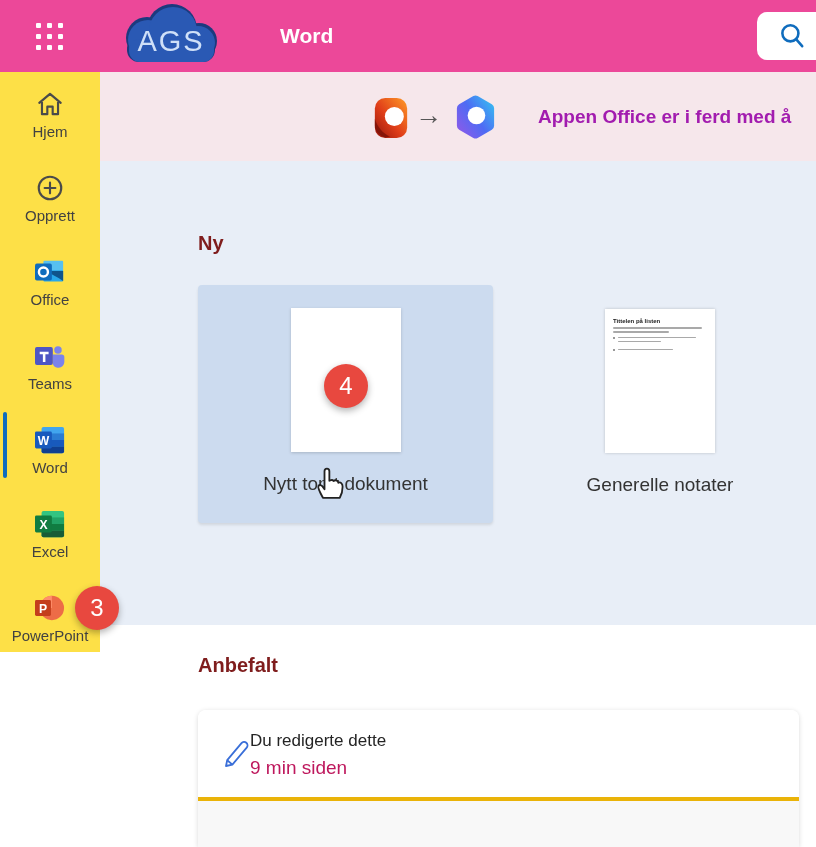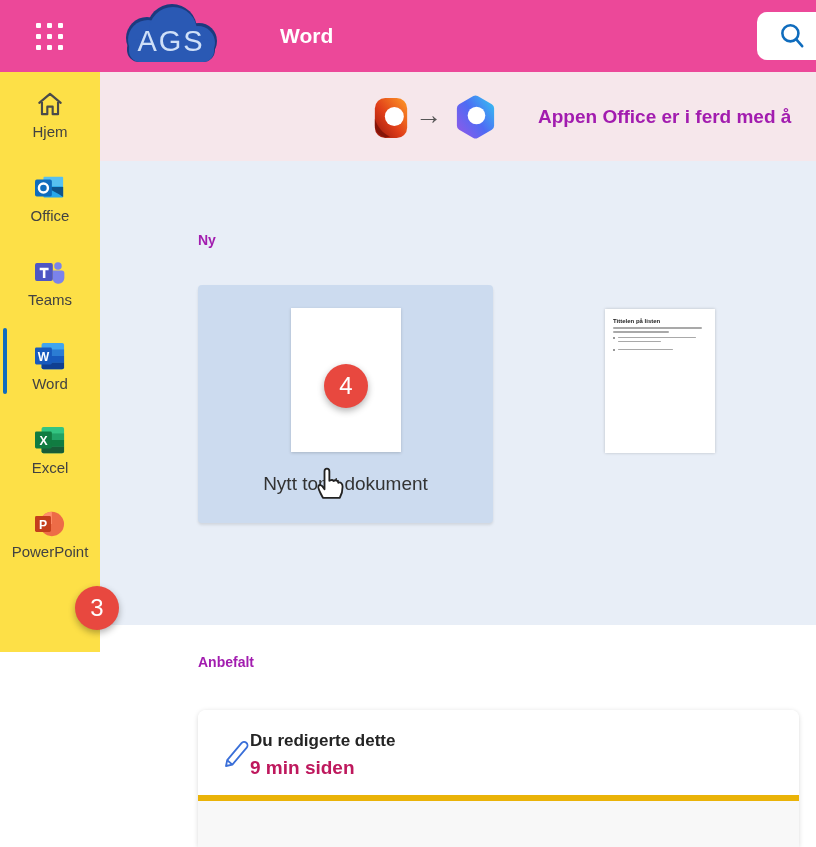--- a/index.html
+++ b/index.html
@@ -37,21 +37,21 @@
   
   .banner{position:absolute;left:100px;top:72px;width:716px;height:89px;background:#f6e7eb;}
   .banner .office-logo{position:absolute;left:272px;top:25px;}
   .banner .arrow{position:absolute;left:315px;top:0;height:89px;line-height:86px;font-size:27px;color:#555;}
   .banner .m365-logo{position:absolute;left:352px;top:21px;}
   .banner .msg{position:absolute;left:438px;top:0;height:89px;line-height:89px;font-size:19px;
                font-weight:600;color:#a21caf;white-space:nowrap;}
 
   
   .sec-new{position:absolute;left:100px;top:161px;width:716px;height:464px;background:#e8eef7;}
-  .sec-title{font-size:14px;font-weight:bold;color:#a21caf;}
+  .sec-title{font-size:20px;font-weight:bold;color:#7f1d1d;}
   .sec-new .sec-title{position:absolute;left:98px;top:71px;}
   .tpl-card{position:absolute;left:98px;top:124px;width:295px;height:238px;background:#ccdbef;
             border-radius:4px;box-shadow:0 2px 3px rgba(0,0,0,.10);cursor:pointer;}
   .tpl-thumb{position:absolute;left:93px;top:23px;width:110px;height:144px;background:#fff;
              box-shadow:0 1px 3px rgba(0,0,0,.18);}
   .tpl-label{position:absolute;left:0;top:188px;width:295px;text-align:center;font-size:19px;color:#333;}
   .tpl2-thumb{position:absolute;left:505px;top:148px;width:110px;height:144px;background:#fff;
               box-shadow:0 0 3px rgba(0,0,0,.2);cursor:pointer;padding:9px 8px;}
   .tpl2-label{position:absolute;left:415px;top:313px;width:290px;text-align:center;font-size:19px;color:#333;}
   .t-title{font-size:6px;font-weight:bold;color:#222;margin-bottom:3px;white-space:nowrap;}
@@ -61,21 +61,21 @@
   .t-bcol{flex:1;}
 
   .hand-cursor{position:absolute;left:312px;top:462px;z-index:40;}
 
   
   .sec-rec{position:absolute;left:100px;top:625px;width:716px;height:222px;background:#fff;}
   .sec-rec .sec-title{position:absolute;left:98px;top:29px;}
   .rec-card{position:absolute;left:98px;top:85px;width:601px;height:137px;background:#fff;
             border-radius:8px 8px 0 0;box-shadow:0 1px 5px rgba(0,0,0,.15);overflow:hidden;
             display:flex;flex-direction:column;cursor:pointer;}
-  .rec-row1{height:91px;border-bottom:6px solid #eab308;position:relative;background:#fff;font-weight:bold;}
+  .rec-row1{height:91px;border-bottom:4px solid #eab308;position:relative;background:#fff;}
   .rec-row1 .pencil{position:absolute;left:22px;top:27px;}
   .rec-texts{position:absolute;left:52px;top:21px;}
   .rec-title{font-size:17px;color:#242424;}
   .rec-time{font-size:19px;color:#be185d;margin-top:6px;}
   .rec-row2{flex:1;background:#f8f8f8;}
 </style>
 </head>
 <body>
 
 <div class="frame">
@@ -118,20 +118,27 @@
 
   <div class="sidebar">
 
     <div class="nav-item">
       <svg width="30" height="30" viewBox="0 0 28 28">
         <path d="M4 13 L14 4.5 L24 13 M6.5 11 V23.5 H11.5 V16.5 H16.5 V23.5 H21.5 V11" fill="none" stroke="#4a4a4a" stroke-width="2" stroke-linejoin="round" stroke-linecap="round"></path>
       </svg>
       <span class="nav-label">Hjem</span>
     </div>
 
+    <div class="nav-item">
+      <svg width="30" height="30" viewBox="0 0 28 28">
+        <circle cx="14" cy="14" r="10.5" fill="none" stroke="#4a4a4a" stroke-width="2"></circle>
+        <path d="M14 9 v10 M9 14 h10" stroke="#4a4a4a" stroke-width="2" stroke-linecap="round"></path>
+      </svg>
+      <span class="nav-label">Opprett</span>
+    </div>
 
 
 
     <div class="nav-item">
       <svg width="30" height="30" viewBox="0 0 32 32">
         <rect x="9" y="4" width="21" height="11" rx="1" fill="#57c0f0"></rect>
         <rect x="9" y="14" width="21" height="12" rx="1" fill="#28a8ea"></rect>
         <path d="M12 15 H30 V25.5 C24 21.5 16 17.5 12 15 Z" fill="#0f548c"></path>
         <rect x="0" y="7" width="18" height="18" rx="2" fill="#0f6cbd"></rect>
         <circle cx="9" cy="16" r="4.8" fill="none" stroke="#fff" stroke-width="2.6"></circle>
@@ -233,20 +240,21 @@
         <div class="t-line" style="width:48%"></div>
       </div>
         </div>
       <div class="t-bullet">
           <div class="t-dot"></div>
           <div class="t-bcol">
         <div class="t-line" style="width:62%;margin-top:0"></div>
       </div>
         </div>
     </div>
+    <div class="tpl2-label">Generelle notater</div>
   </div>
 
   <div class="num-badge badge-template">4</div>
   <svg class="hand-cursor" width="34" height="40" viewBox="0 0 28 32">
     <path d="M9 29 C6.5 24.5 4.5 20.5 5.3 19.2 C6.1 18 7.9 18.4 8.8 19.8 L10.3 22 L10.3 7.2 C10.3 5.9 11.2 5 12.3 5 C13.4 5 14.3 5.9 14.3 7.2 L14.3 15 L15.2 14.6 C16 14.2 17.2 14.4 17.8 15.2 C18.4 14.6 19.6 14.4 20.4 14.9 C21.2 15.3 21.6 16 21.7 16.6 C22.4 16.2 23.4 16.3 24.1 16.9 C24.9 17.6 25.2 18.6 25.2 20 C25.2 23 24.5 26.2 22.9 29 Z" fill="#fff" stroke="#222" stroke-width="1.5" stroke-linejoin="round"></path>
   </svg>
 
   <div class="sec-rec">
     <div class="sec-title">Anbefalt</div>
     <div class="rec-card">

